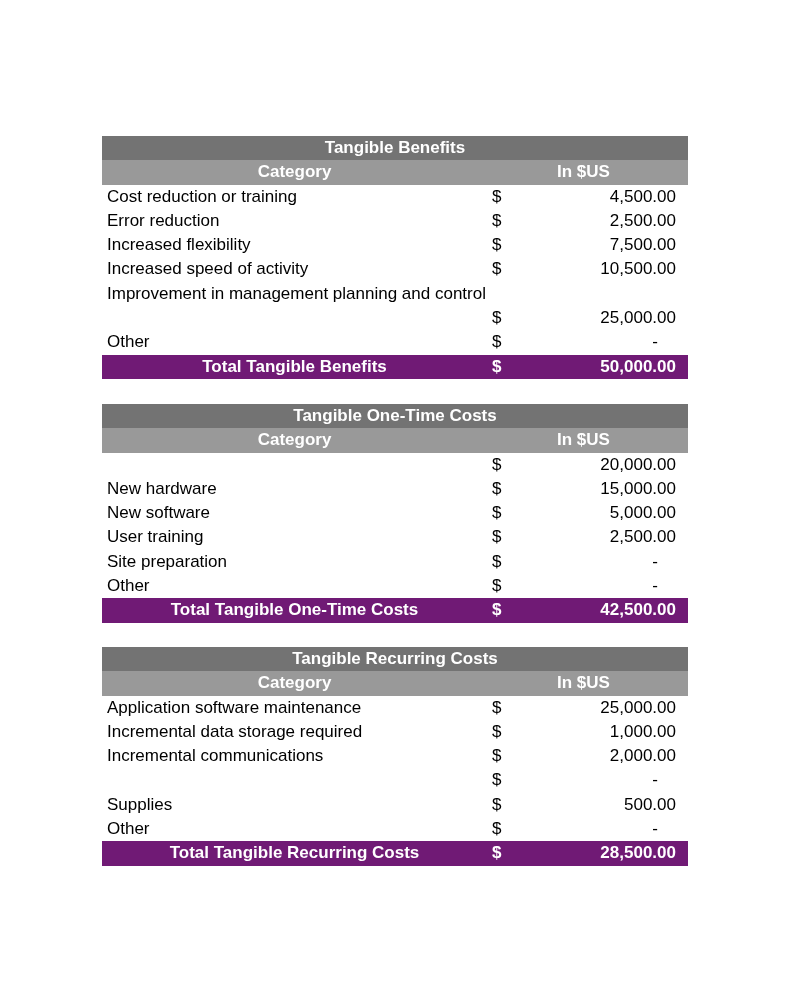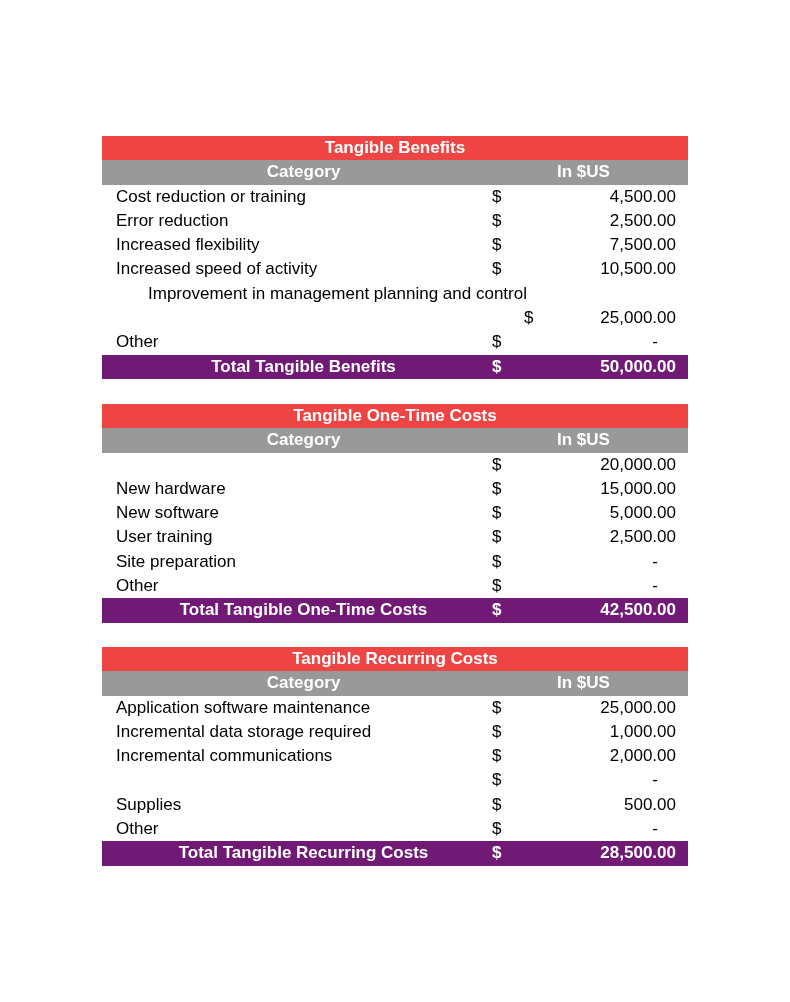--- a/index.html
+++ b/index.html
@@ -1,28 +1,28 @@
 <!DOCTYPE html>
 <html><head>
 <meta charset="utf-8">
 <style>
   html, body { margin:0; padding:0; background:#ffffff; }
   body { width:790px; height:1002px; position:relative; overflow:hidden;
          font-family:"Liberation Sans", sans-serif; color:#000; }
   .sheet { position:absolute; left:102px; width:586px; }
   .row { position:relative; height:24.3px; line-height:24.3px; font-size:17px; }
-  .title-bar { background:#ef4444; color:#fff; font-weight:bold; text-align:center; }
+  .title-bar { background:#737373; color:#fff; font-weight:bold; text-align:center; }
   .col-head { background:#999999; color:#fff; font-weight:bold; }
   .total { background:#701a75; color:#fff; font-weight:bold; }
-  .c-cat { position:absolute; left:5px; top:0; white-space:nowrap;padding-left:9px; }
+  .c-cat { position:absolute; left:5px; top:0; white-space:nowrap; }
   .col-head .c-cat, .total .c-cat { left:0; width:385px; text-align:center; }
   .c-dollar { position:absolute; left:390px; top:0; }
   .c-val { position:absolute; right:12px; top:0; text-align:center; }
   .col-head .c-val { right:auto; left:455px; width:60px; text-align:left; }
-  .tall { height:48.6px;margin-left:32px; }
+  .tall { height:48.6px; }
   .tall .c-cat { line-height:24.3px; white-space:normal; width:380px; }
   .tall .c-dollar, .tall .c-val { top:24.3px; }
   .dash { right:30px; }
 </style>
 </head>
 <body>
 
 <div class="sheet" style="top:136px;">
   <div class="row title-bar">Tangible Benefits</div>
   <div class="row col-head">

